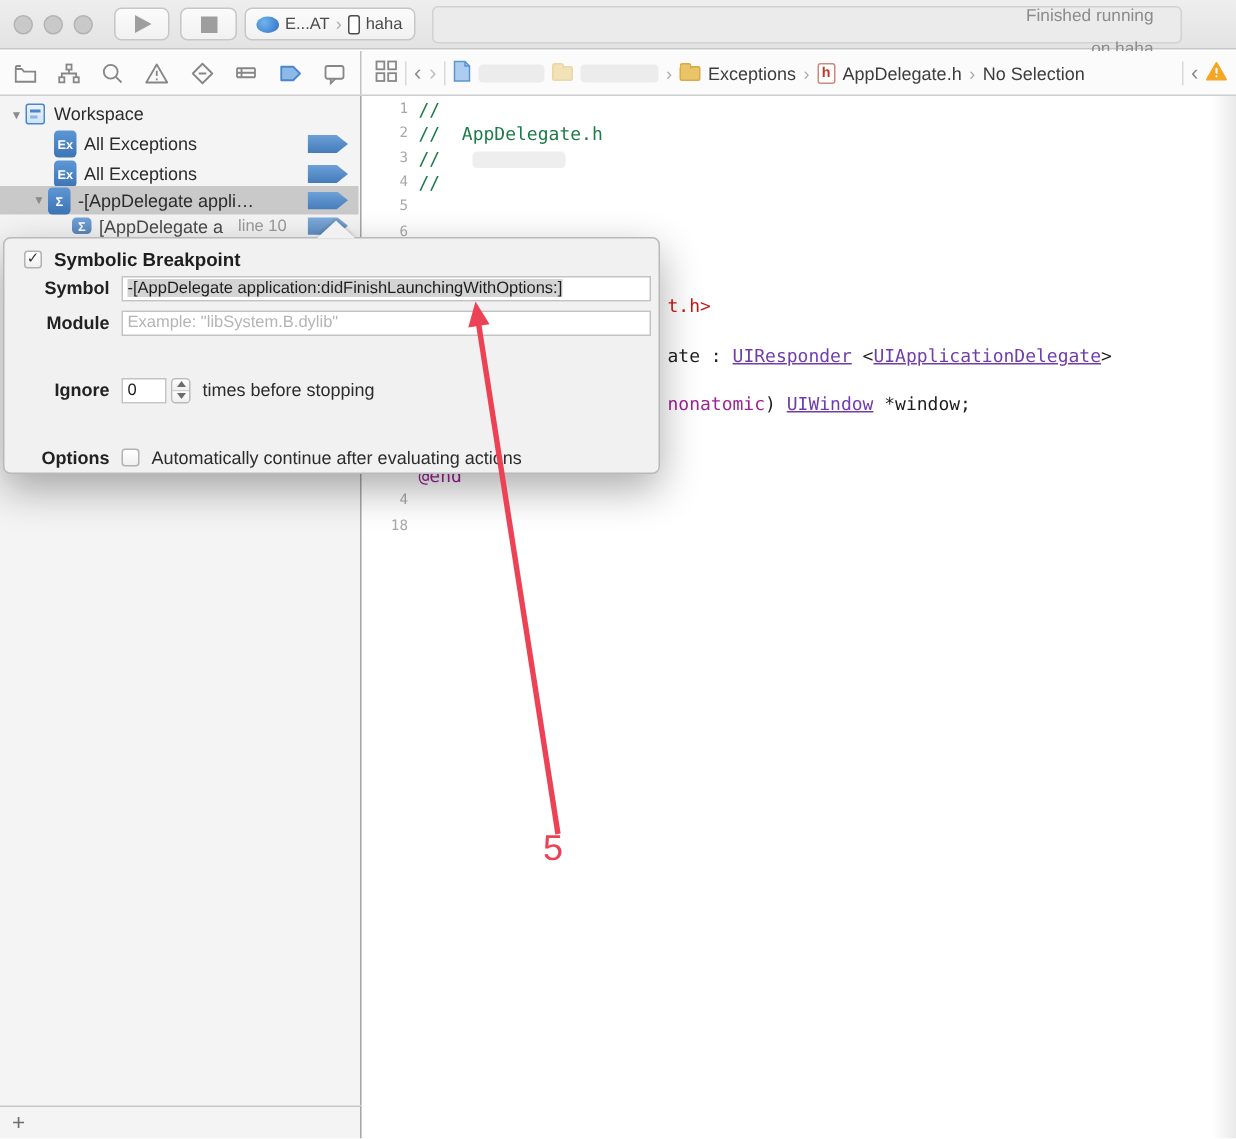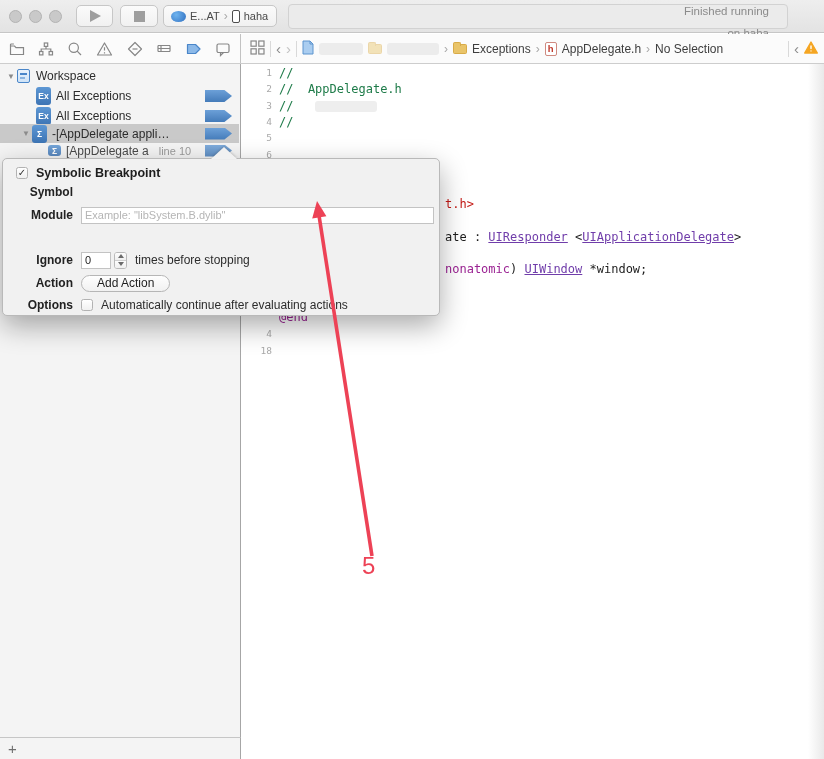--- a/index.html
+++ b/index.html
@@ -311,42 +311,41 @@
 </div>
 
 <div class="popup-arrow"></div>
 <div class="popup">
   <div class="prow" style="top:5px;padding-left:13px">
     <span class="cb">✓</span>
     <span class="ptitle">Symbolic Breakpoint</span>
   </div>
   <div class="prow" style="top:24px">
     <span class="plabel">Symbol</span>
+    <span class="pfield">
+        <span class="sel">-[AppDelegate application:didFinishLaunchingWithOptions:]</span>
+      </span>
   </div>
   <div class="prow" style="top:47px">
     <span class="plabel">Module</span>
     <input class="pfield" placeholder="Example: &quot;libSystem.B.dylib&quot;" style="">
   </div>
   <div class="prow" style="top:92px">
     <span class="plabel">Ignore</span>
     <input class="ignorebox" value="0" style="">
     <span class="stepper">
         <span class="up">
           <span class="tri-up"></span>
         </span>
         <span class="dn">
           <span class="tri-dn"></span>
         </span>
       </span>
     <span class="ptext">times before stopping</span>
   </div>
-  <div class="prow" style="top:115px">
-    <span class="plabel">Action</span>
-    <span class="pbtn">Add Action</span>
-  </div>
   <div class="prow" style="top:137px">
     <span class="plabel">Options</span>
     <span class="cb" style="margin-left:8px"></span>
     <span class="ptext">Automatically continue after evaluating actions</span>
   </div>
 </div>
 
 <svg class="overlay" viewBox="0 0 824 759">
   <line x1="372" y1="556" x2="319.2" y2="216.8" stroke="#ed4256" stroke-width="3.6"></line>
   <polygon points="317,201 326.4,216.2 312.2,218.4" fill="#ed4256"></polygon>

